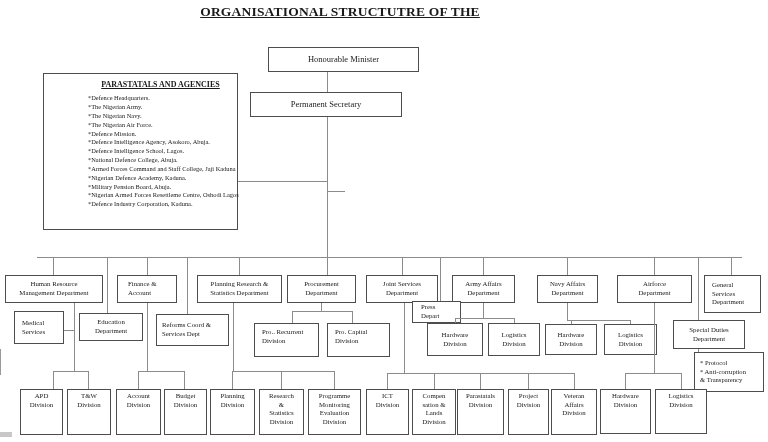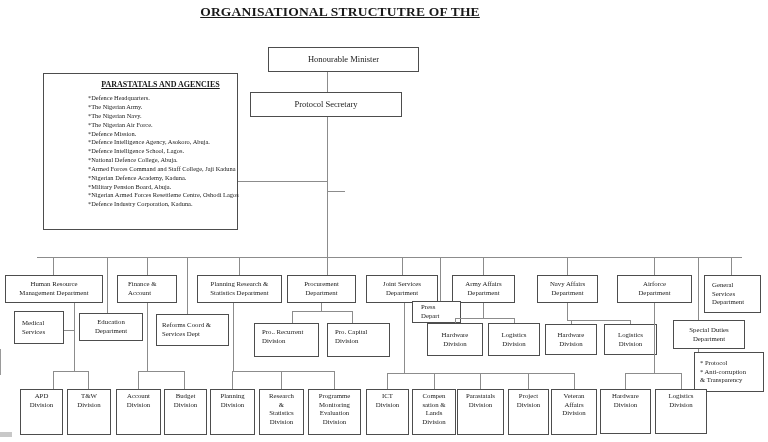--- a/index.html
+++ b/index.html
@@ -47,21 +47,21 @@
     <div class="pi">*Defence Intelligence School, Lagos.</div>
     <div class="pi">*National Defence College, Abuja.</div>
     <div class="pi">*Armed Forces Command and Staff College, Jaji Kaduna</div>
     <div class="pi">*Nigerian Defence Academy, Kaduna.</div>
     <div class="pi">*Military Pension Board, Abuja.</div>
     <div class="pi">*Nigerian Armed Forces Resettleme Centre, Oshodi Lagos</div>
     <div class="pi">*Defence Industry Corporation, Kaduna.</div>
   </div>
 
   <div class="box minister" style="left:252px;top:47px;width:151px;height:25px;margin-left:16px;">Honourable Minister</div>
-  <div class="box minister" style="left:250px;top:92px;width:152px;height:25px;">Protocol Secretary</div>
+  <div class="box minister" style="left:250px;top:92px;width:152px;height:25px;">Permanent Secretary</div>
 
 
   <div class="box" style="left:5px;top:275px;width:98px;height:28px;">Human Resource
 Management Department</div>
   <div class="box la" style="left:117px;top:275px;width:60px;height:28px;padding-left:10px;">Finance &amp;
 Account</div>
   <div class="box" style="left:197px;top:275px;width:85px;height:28px;">Planning Research &amp;
 Statistics Department</div>
   <div class="box" style="left:287px;top:275px;width:69px;height:28px;">Procurement
 Department</div>

